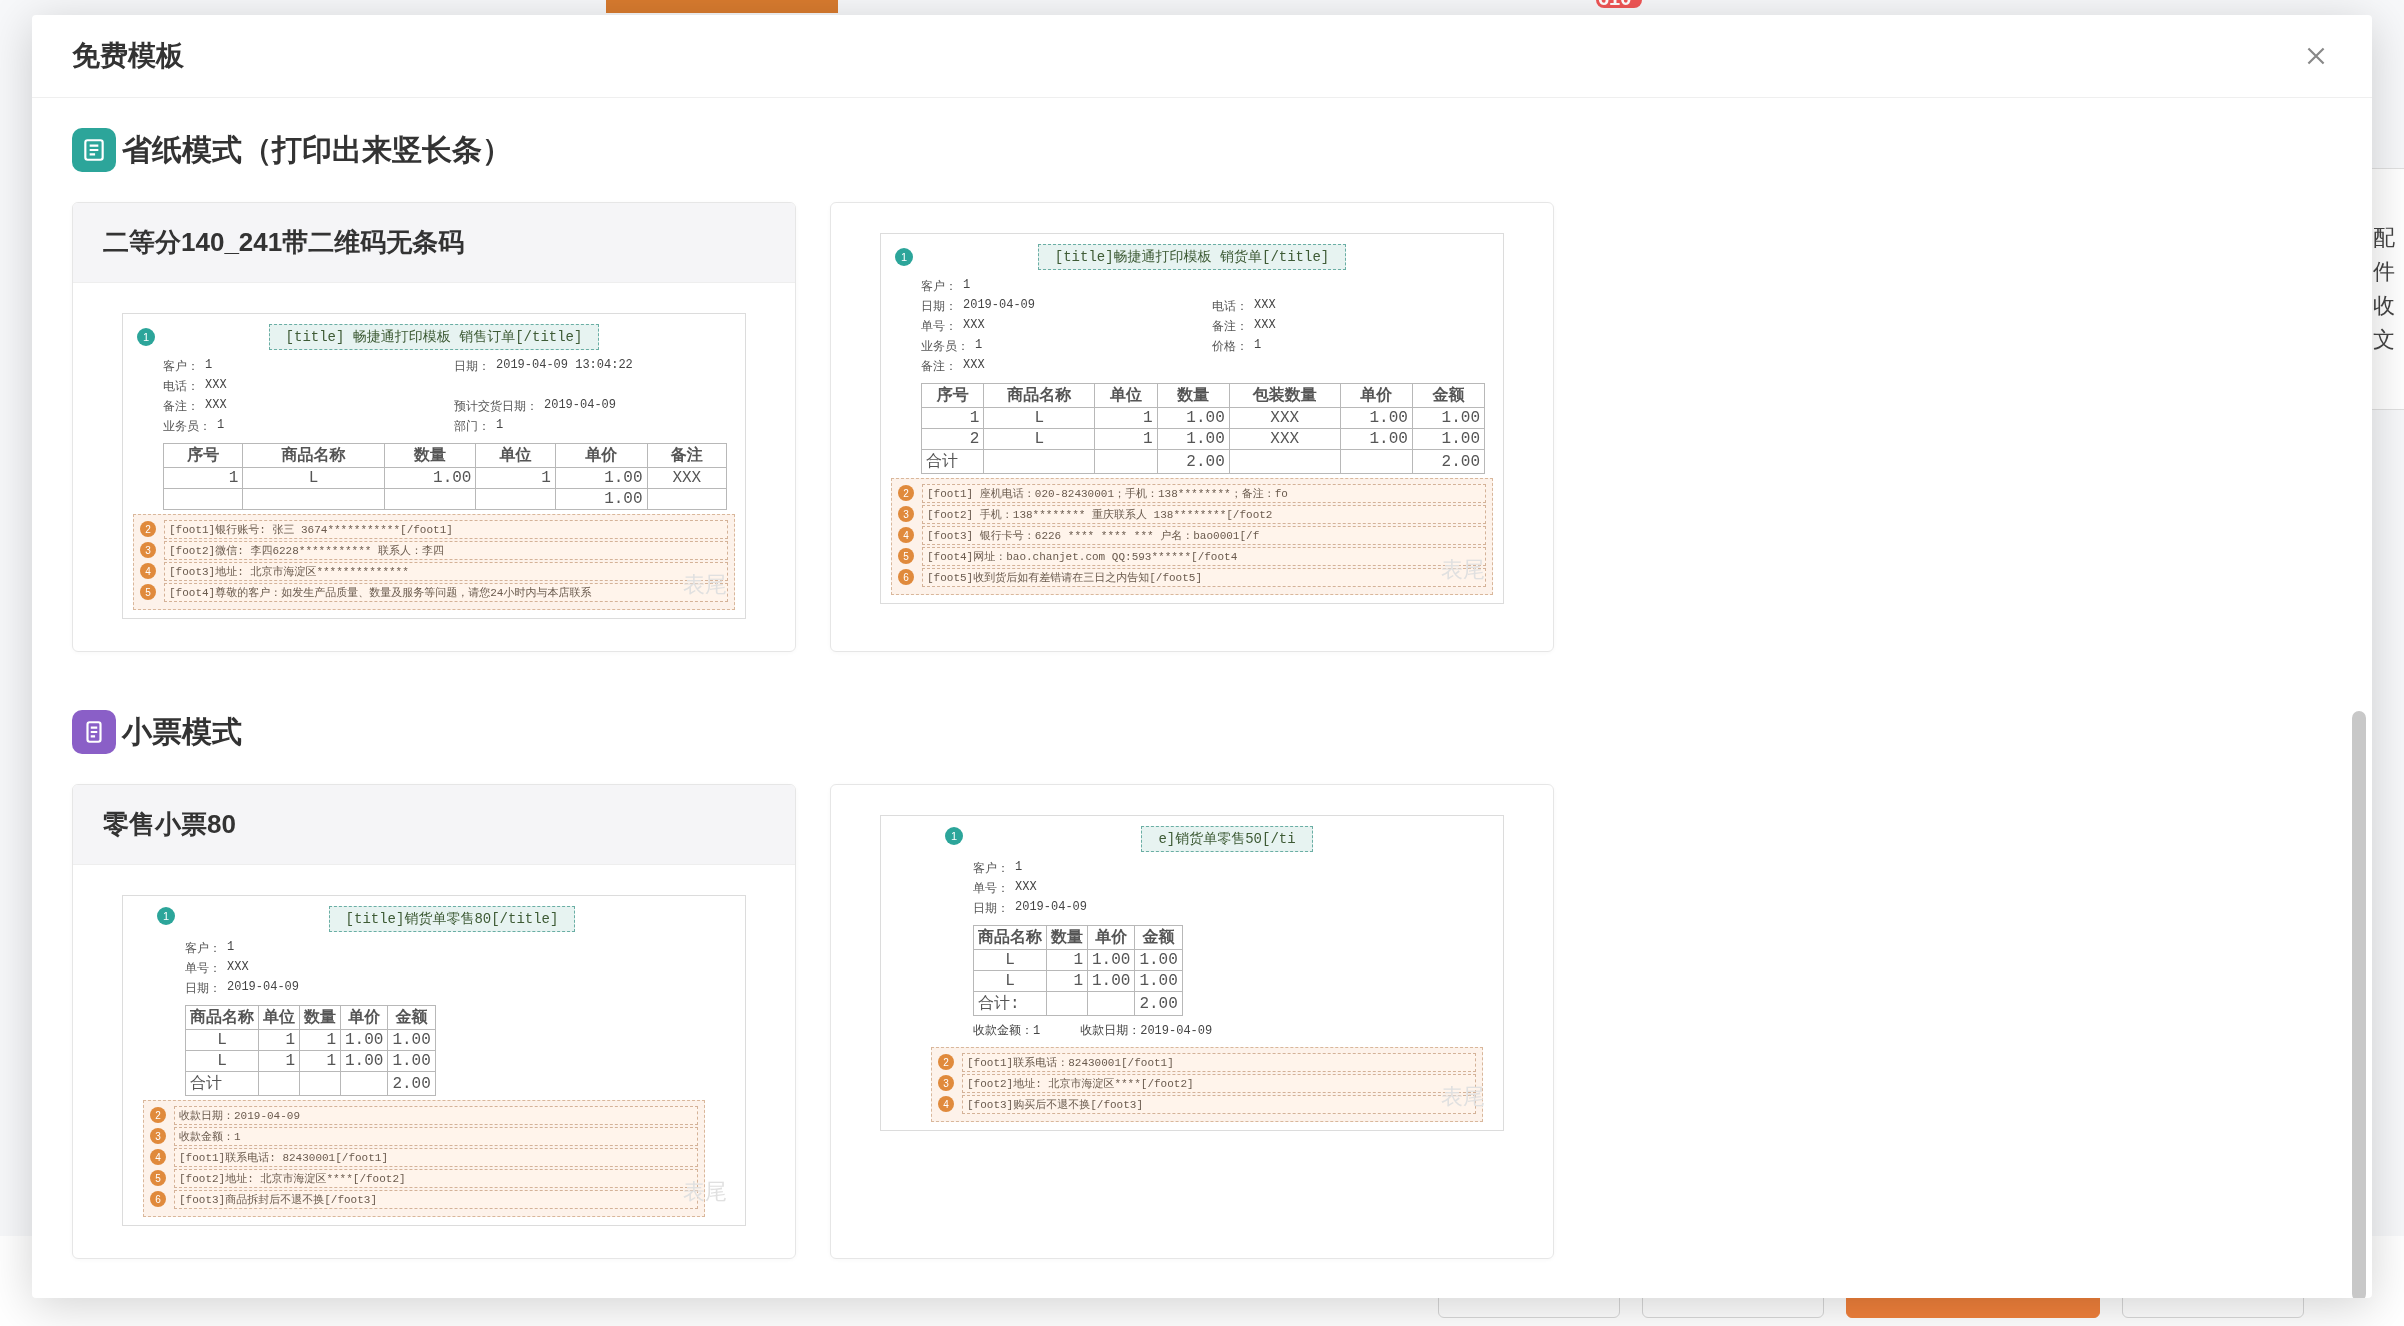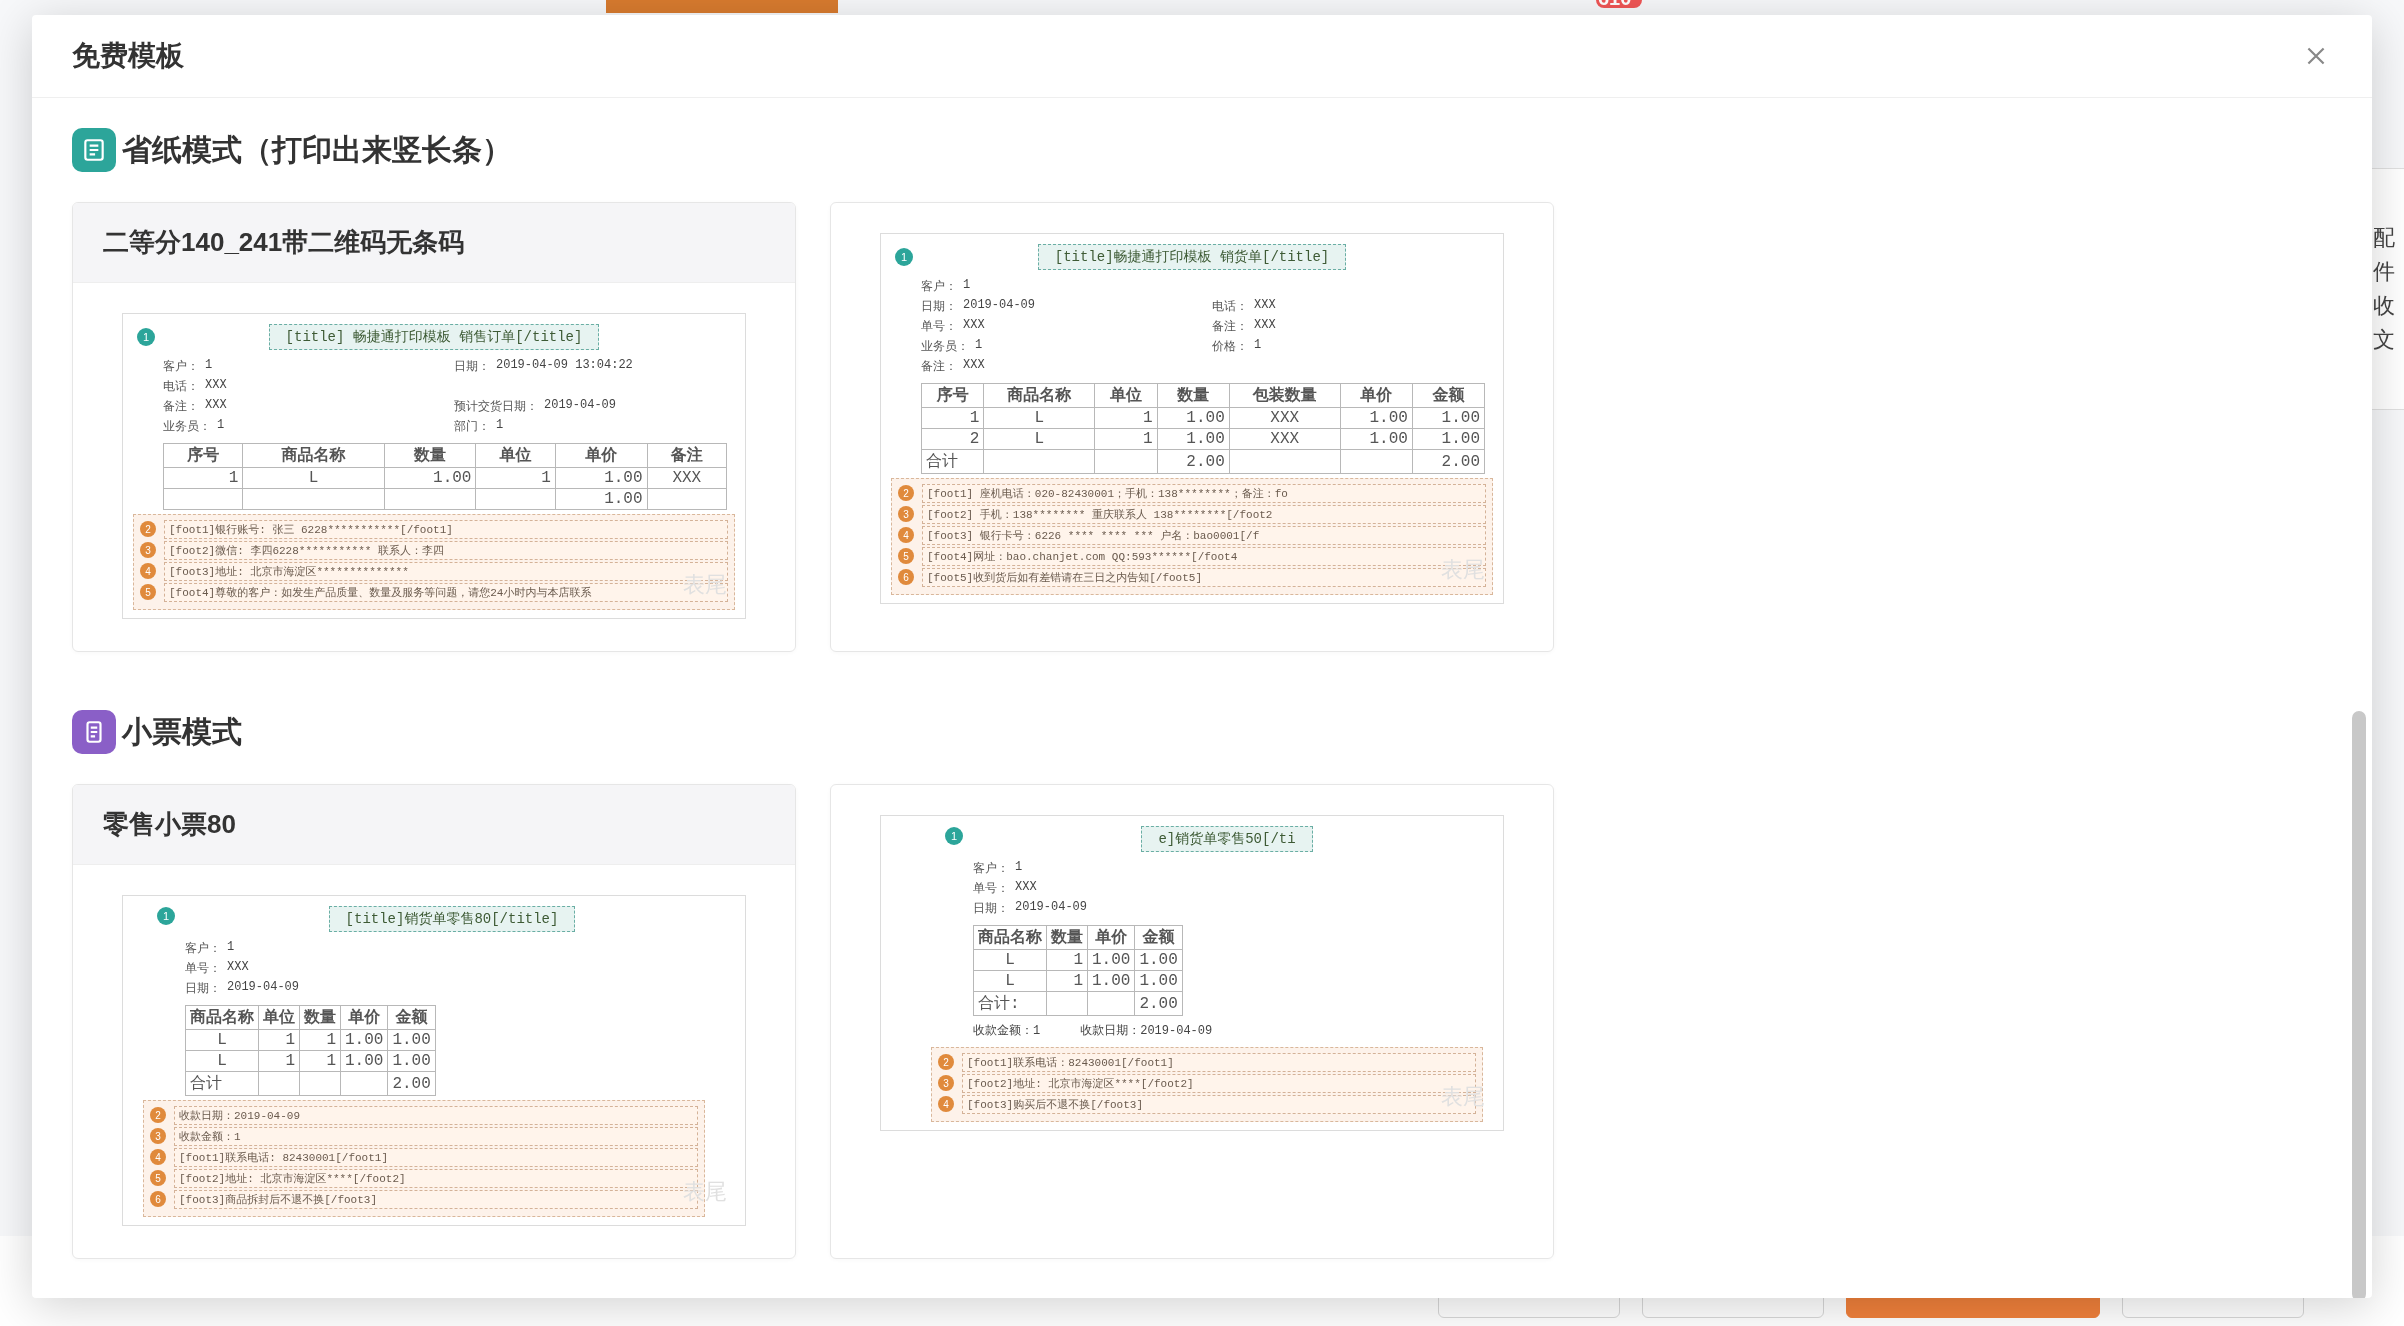--- a/index.html
+++ b/index.html
@@ -479,21 +479,21 @@
                     <td></td>
                     <td></td>
                     <td class="r">1.00</td>
                     <td></td>
                   </tr>
                 </tbody>
               </table>
             <div class="foot-block" id="feet-a">
                 <div class="foot-line">
                   <div class="tag">2</div>
-                  <div class="txt">[foot1]银行账号: 张三 6228***********[/foot1]</div>
+                  <div class="txt">[foot1]银行账号: 张三 3674***********[/foot1]</div>
                 </div>
                 <div class="foot-line">
                   <div class="tag">3</div>
                   <div class="txt">[foot2]微信: 李四6228*********** 联系人：李四</div>
                 </div>
                 <div class="foot-line">
                   <div class="tag">4</div>
                   <div class="txt">[foot3]地址: 北京市海淀区**************</div>
                 </div>
                 <div class="foot-line">

